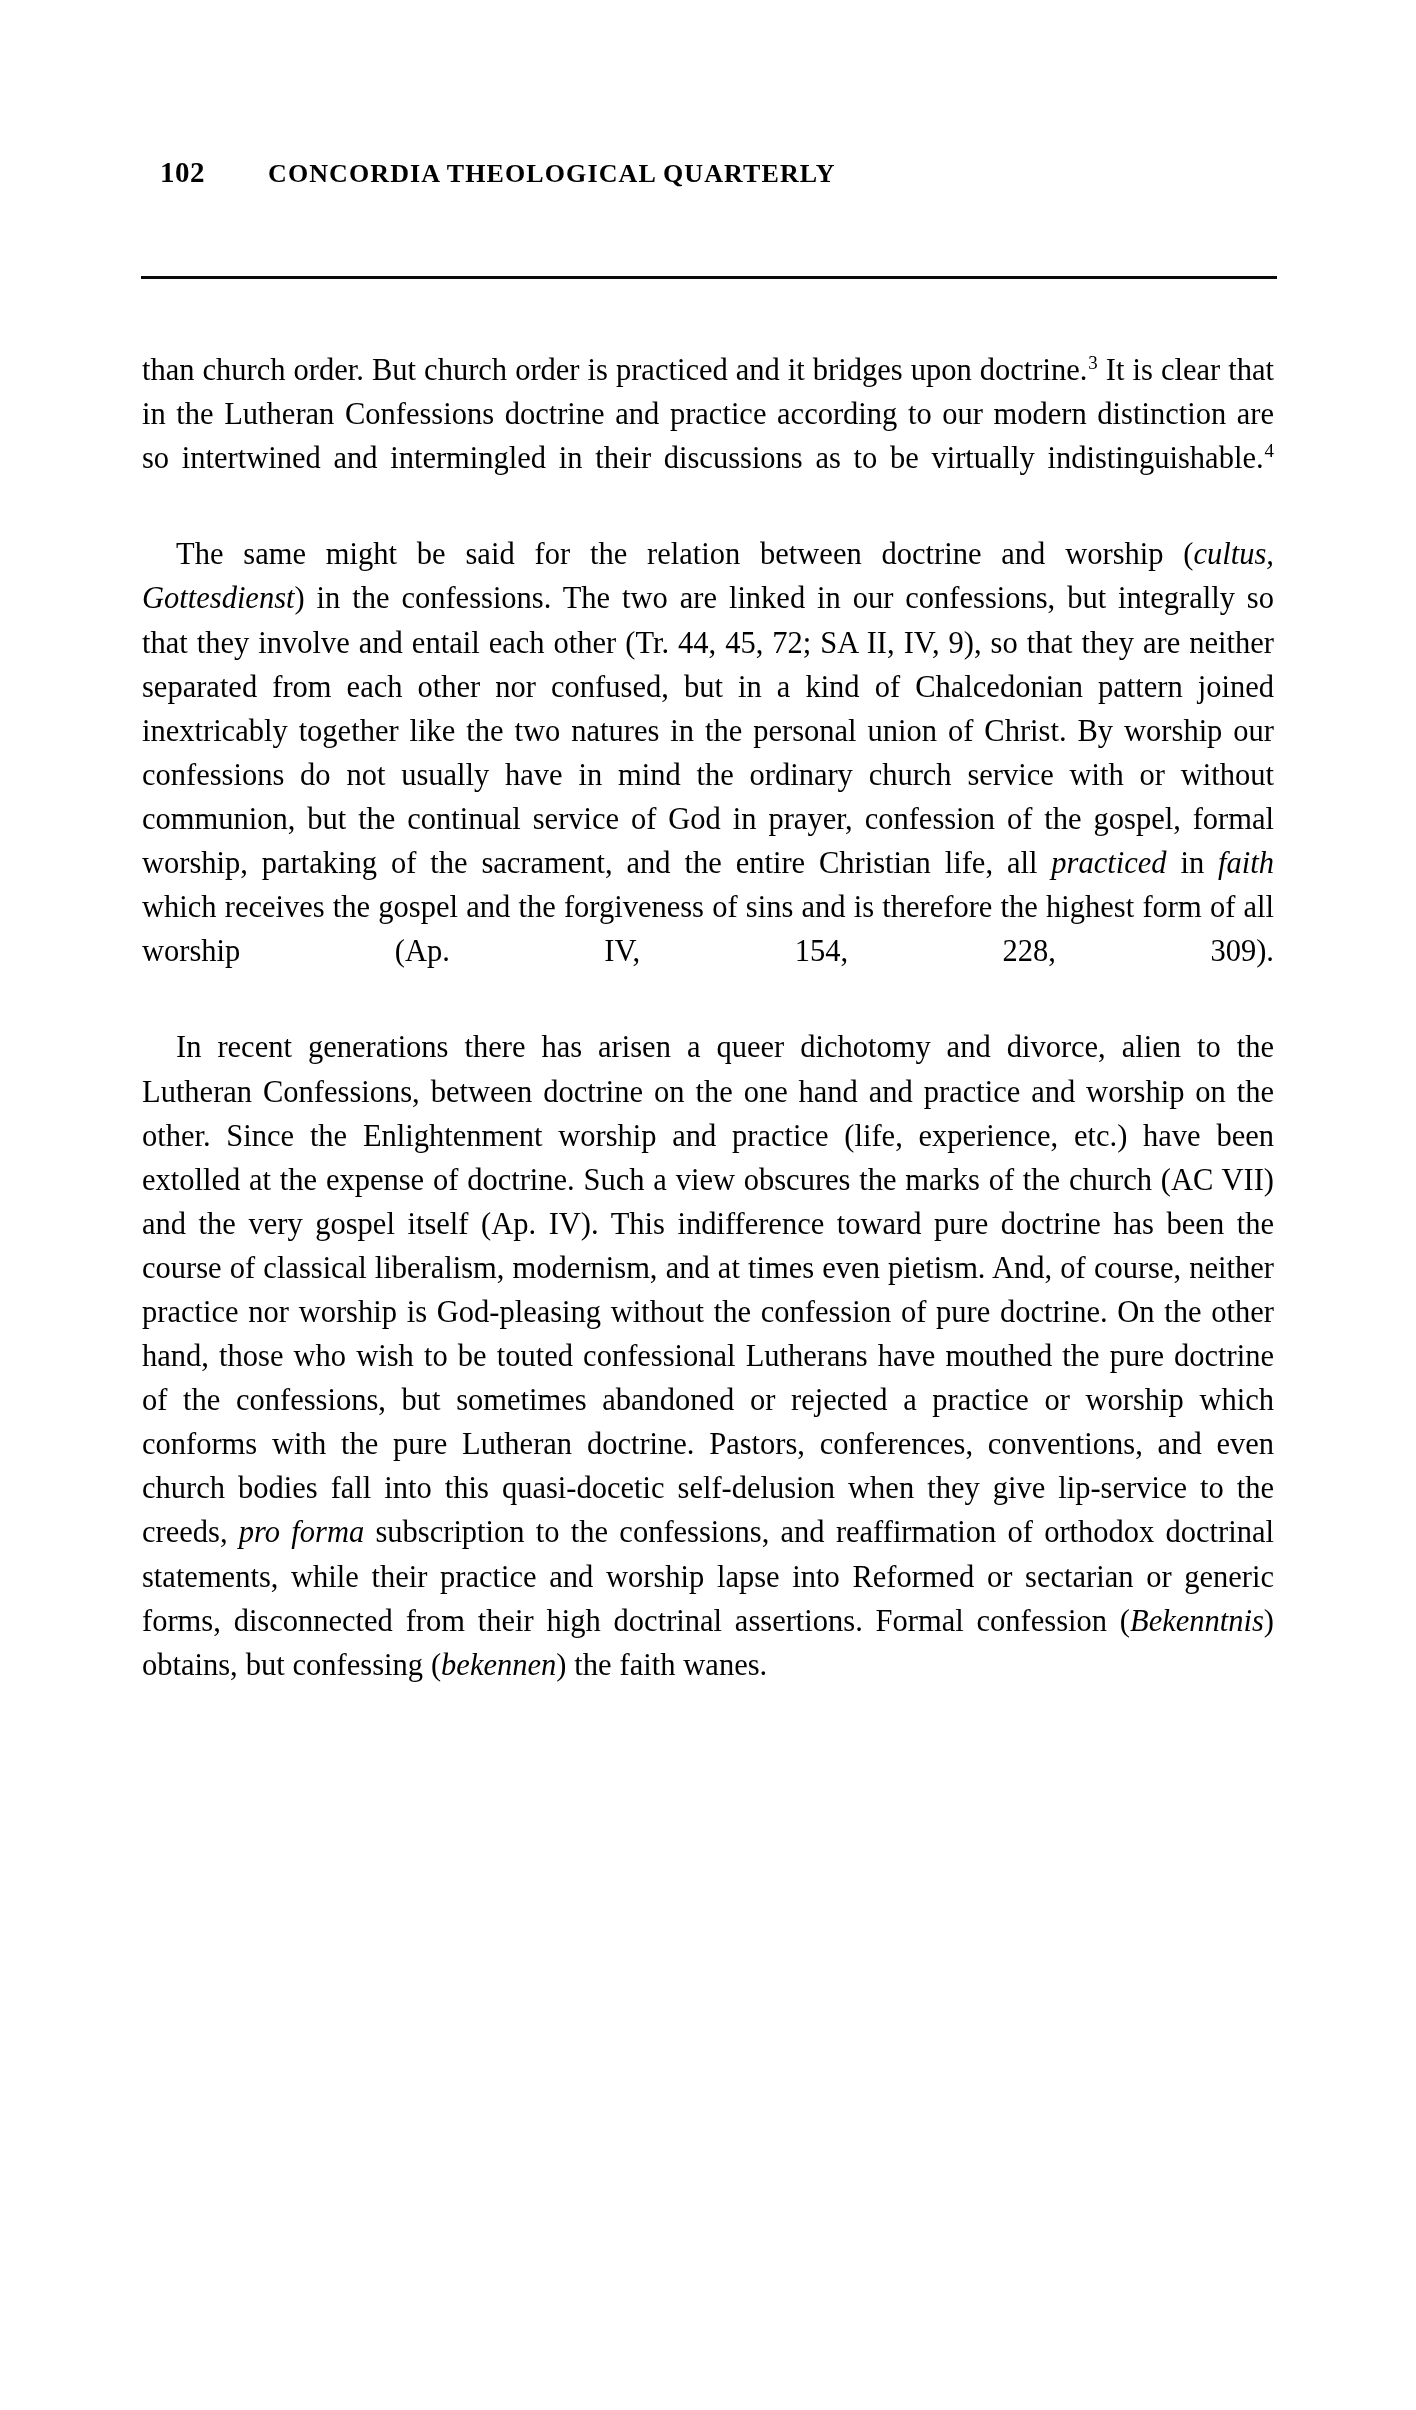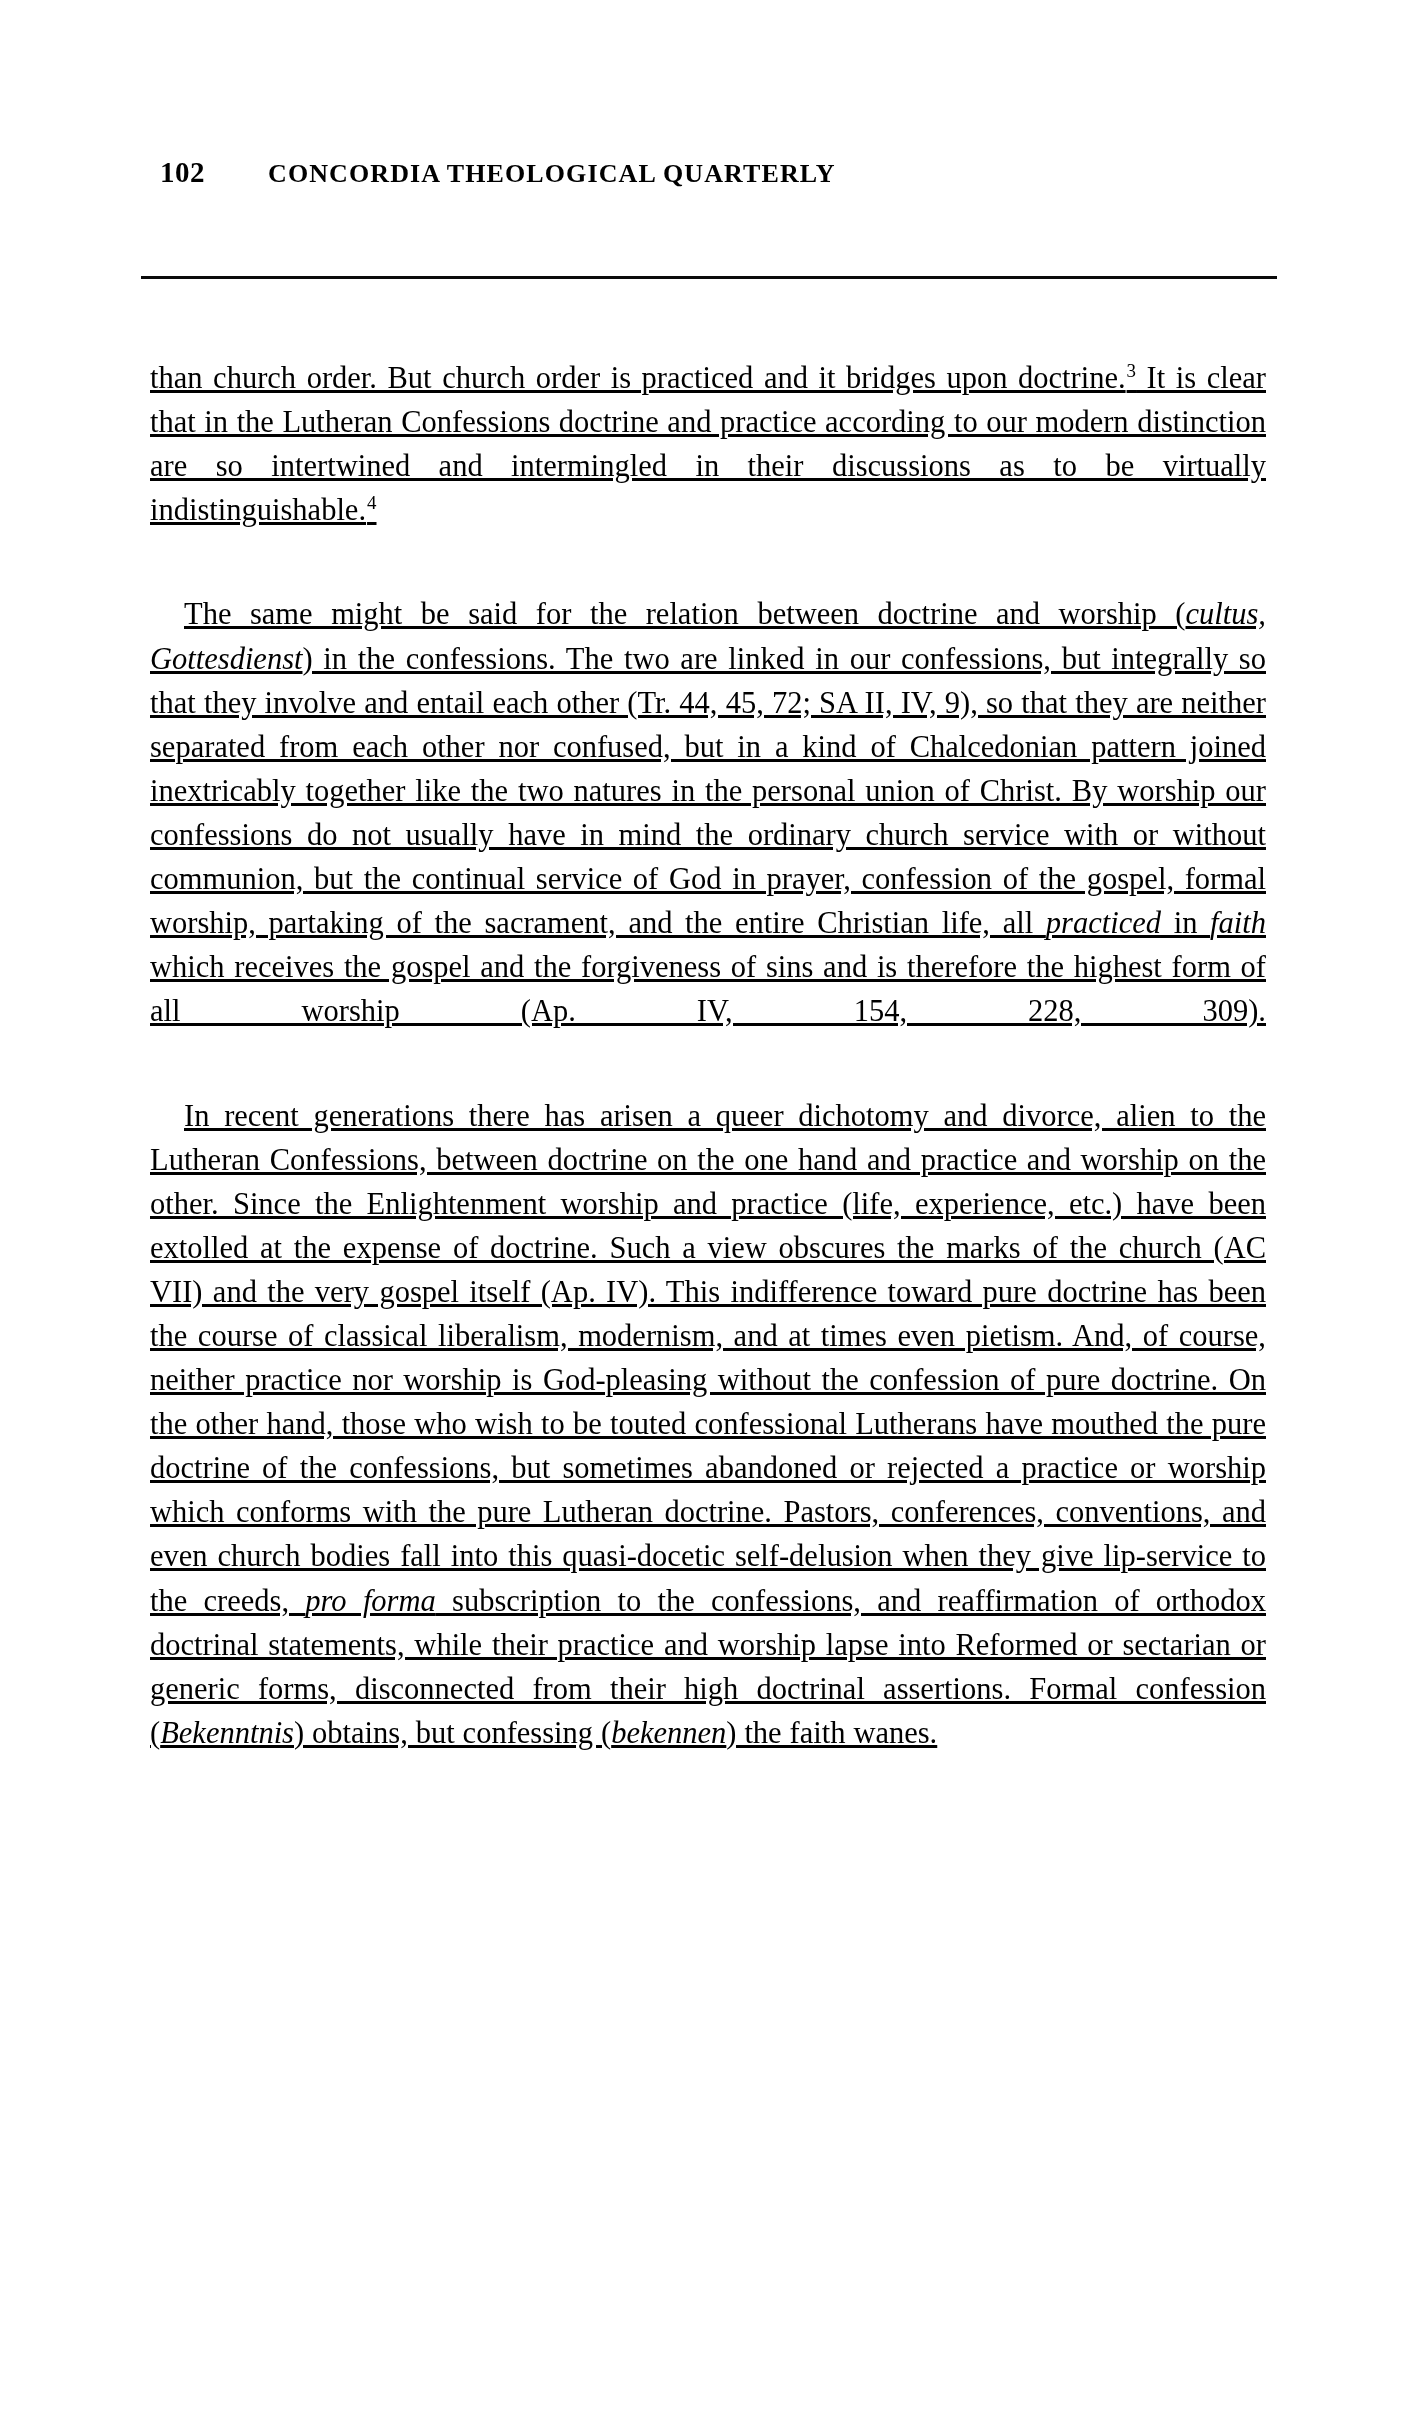--- a/index.html
+++ b/index.html
@@ -64,29 +64,28 @@
 
   
   .textblock {
     position: absolute;
     left: 134px;
     top: 340px;
     width: 1148px;
   }
 
   p.para {
-    margin: 16px;
+    margin: 8px;
     padding: 0;
     font-size: 30.5px;
     line-height: 44.1px;
     text-align: justify;
     text-justify: inter-word;
     word-spacing: 0.3px;
     hyphens: none;
-    text-decoration: underline;
     -webkit-hyphens: none;
   }
   p.para.indent {
     text-indent: 34px;
   }
   
   p.para::after {
     content: "";
     display: inline-block;
     width: 100%;

